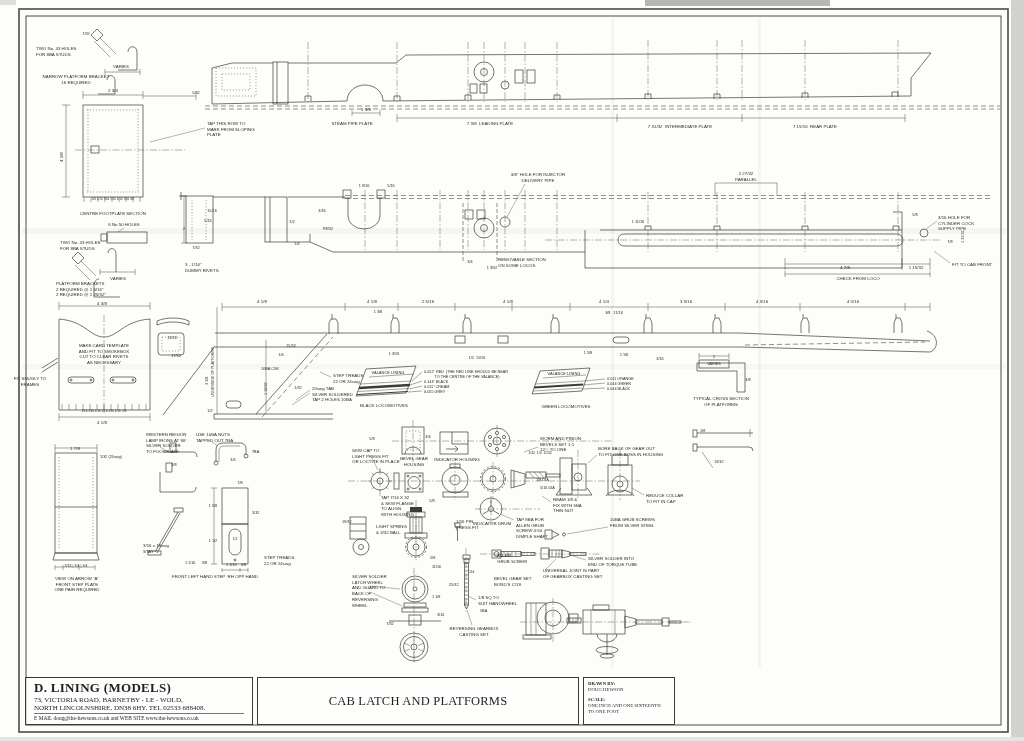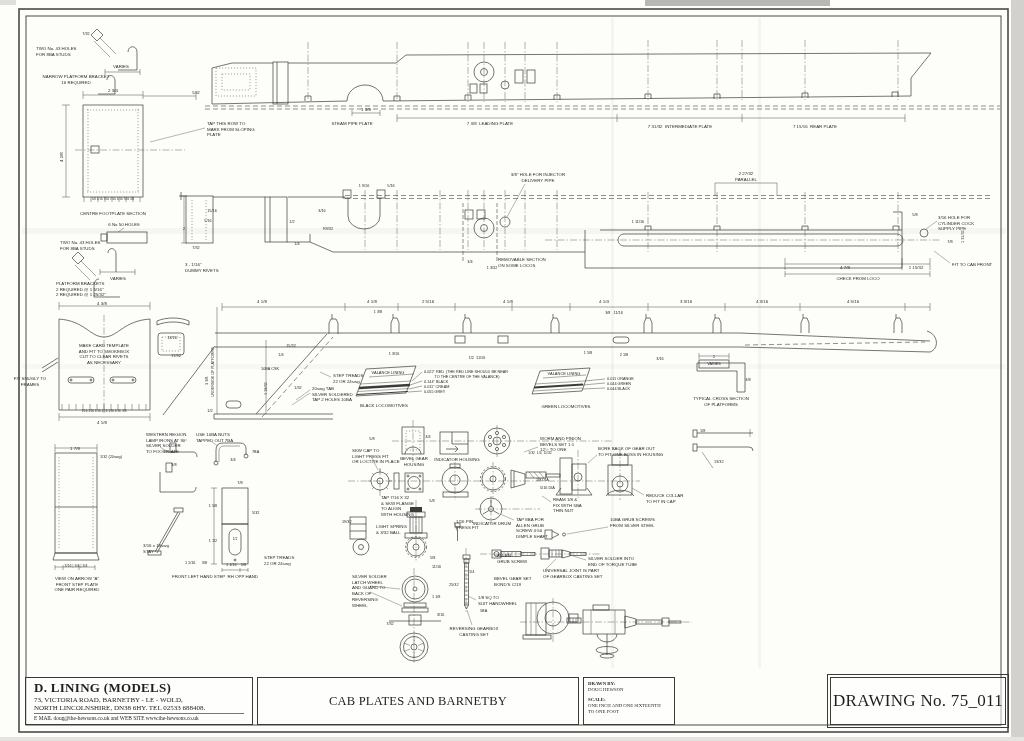--- a/index.html
+++ b/index.html
@@ -575,30 +575,27 @@
     </div>
 
 <div class="tb tb-hewson">
   <div class="co">D. LINING (MODELS)</div>
   <div class="ad">73, VICTORIA ROAD, BARNETBY - LE - WOLD,</div>
   <div class="ad">NORTH LINCOLNSHIRE, DN38 6HY.   TEL 02533 688408.</div>
   <div class="em">E MAIL  doug@the-hewsons.co.uk   and WEB SITE  www.the-hewsons.co.uk</div>
 </div>
 
 <div class="tb tb-title">
-  <div class="t2">CAB PLATES AND BARNETBY</div>
+  <div class="t2">CAB LATCH AND PLATFORMS</div>
 </div>
 
 <div class="tb tb-drawn">
   <div class="lab">DRAWN BY:</div>
   <div>DOUG HEWSON</div>
   <div class="gap"></div>
   <div class="lab">SCALE:</div>
   <div>ONE INCH AND ONE SIXTEENTH</div>
   <div>TO ONE FOOT</div>
 </div>
 
 
-<div class="tb tb-drawno">
-  <div class="n">DRAWING No. 75_011</div>
+
 </div>
 
-</div>
-
 </body></html>

